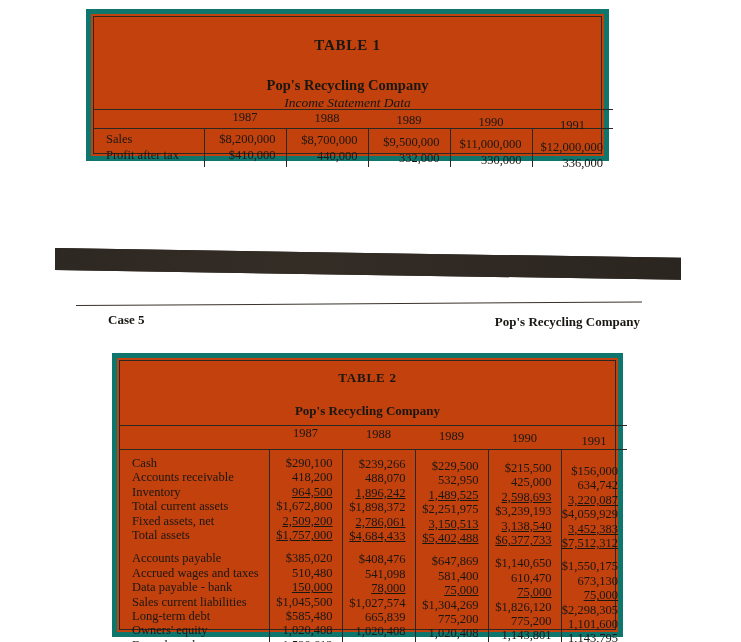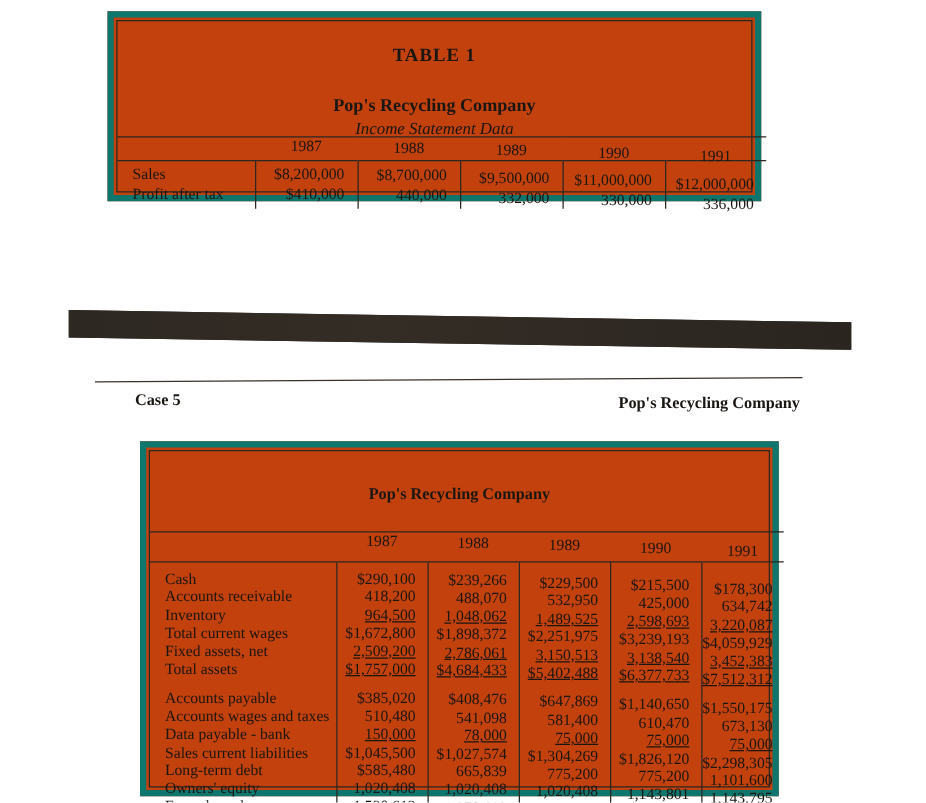--- a/index.html
+++ b/index.html
@@ -246,20 +246,21 @@
 <div id="scan-band"></div>
 
 <div id="page-head-rule"></div>
 <div id="case-label">Case 5</div>
 <div id="head-company">Pop's Recycling Company</div>
 
 <div class="doc-table" id="table2">
   <div class="inner">
 
     <div class="title-block" id="t2-title">
+      <div class="tbl-caption">TABLE 2</div>
       <div class="tbl-company">Pop's Recycling Company</div>
     </div>
 
     <div id="t2-grid">
       <table class="grid">
         <colgroup>
           <col style="width:149px">
             <col style="width:73px">
             <col style="width:73px">
           <col style="width:73px">
@@ -276,26 +277,26 @@
             <td class="yr"><span class="skew5">1991</span></td>
           </tr>
 
           <tr id="t2-body" class="hline-top">
 
             <td class="lbl">
               <div style="height:6px"></div>
               <div>Cash</div>
               <div>Accounts receivable</div>
               <div>Inventory</div>
-              <div>Total current wages</div>
+              <div>Total current assets</div>
               <div>Fixed assets, net</div>
               <div>Total assets</div>
               <div class="blockgap"></div>
               <div>Accounts payable</div>
-              <div>Accounts wages and taxes</div>
+              <div>Accrued wages and taxes</div>
               <div>Data payable - bank</div>
               <div>Sales current liabilities</div>
               <div>Long-term debt</div>
               <div>Owners' equity</div>
               <div>Earned surplus</div>
 
             </td>
 
             <td class="num vline">
               <div style="height:6px"></div>
@@ -313,21 +314,21 @@
               <div class="skew1">$585,480</div>
               <div class="skew1">1,020,408</div>
               <div class="skew1 u-single">1,530,612</div>
 
             </td>
 
             <td class="num vline">
               <div style="height:6px"></div>
               <div class="skew2">$239,266</div>
               <div class="skew2">488,070</div>
-              <div class="skew2 u-single">1,048,062</div>
+              <div class="skew2 u-single">1,896,242</div>
               <div class="skew2">$1,898,372</div>
               <div class="skew2 u-single">2,786,061</div>
               <div class="skew2 u-double">$4,684,433</div>
               <div class="blockgap"></div>
               <div class="skew2">$408,476</div>
               <div class="skew2">541,098</div>
               <div class="skew2 u-single">78,000</div>
               <div class="skew2">$1,027,574</div>
               <div class="skew2">665,839</div>
               <div class="skew2">1,020,408</div>
@@ -368,21 +369,21 @@
               <div class="skew4 u-single">75,000</div>
               <div class="skew4">$1,826,120</div>
               <div class="skew4">775,200</div>
               <div class="skew4">1,143,801</div>
               <div class="skew4 u-single">2,632,612</div>
 
             </td>
 
             <td class="num vline">
               <div style="height:6px"></div>
-              <div class="skew5">$178,300</div>
+              <div class="skew5">$156,000</div>
               <div class="skew5">634,742</div>
               <div class="skew5 u-single">3,220,087</div>
               <div class="skew5">$4,059,929</div>
               <div class="skew5 u-single">3,452,383</div>
               <div class="skew5 u-double">$7,512,312</div>
               <div class="blockgap"></div>
               <div class="skew5">$1,550,175</div>
               <div class="skew5">673,130</div>
               <div class="skew5 u-single">75,000</div>
               <div class="skew5">$2,298,305</div>

